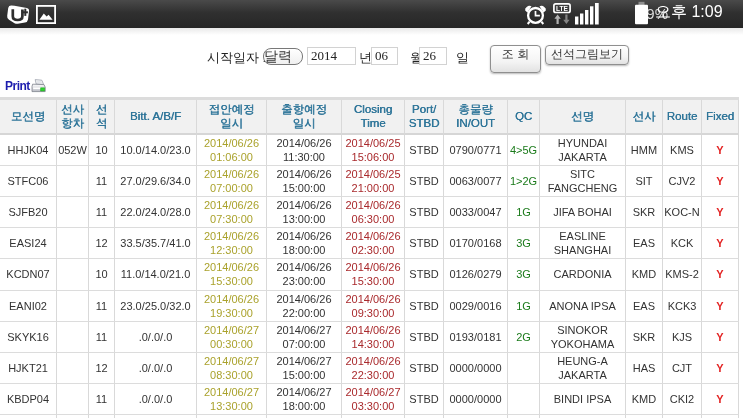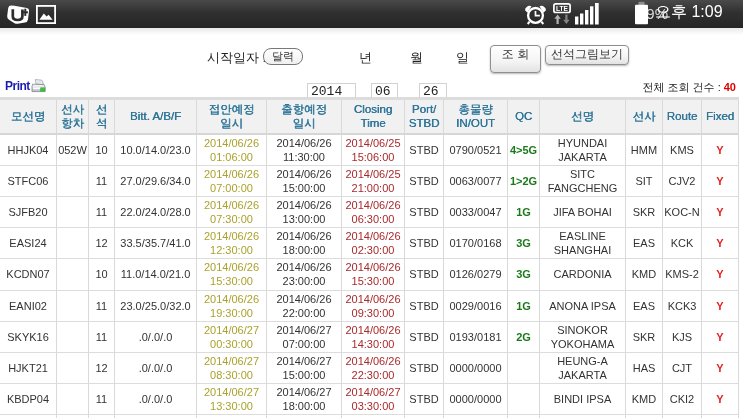--- a/index.html
+++ b/index.html
@@ -11,49 +11,49 @@
 #statusbar { position:absolute; left:0; top:0; width:743px; height:28px;
   background:linear-gradient(to bottom,#4a4a4a 0%,#303030 45%,#262626 100%); }
 #sbshadow { position:absolute; left:0; top:28px; width:743px; height:7px;
   background:linear-gradient(to bottom,#e9e9e9,#ffffff); }
 .sb-item { position:absolute; }
 
 
 #formarea { position:absolute; left:0; top:0; width:743px; height:418px; background:none; pointer-events:none; }
 .lbl { position:absolute; font-size:13px; color:#222; }
 .inp { position:absolute; border:1px solid #d2d2d2; background:#fff; font-size:13px;
-  color:#222; padding:0 3px; font-family:Liberation Mono, monospace;margin-top:36px; }
+  color:#222; padding:0 3px; font-family:Liberation Serif, serif; }
 .btn { position:absolute; border:1px solid #8f8f8f; border-radius:4px;
   background:linear-gradient(to bottom,#ffffff 0%,#f4f4f4 60%,#e2e2e2 100%);
   font-size:12px; color:#333; text-align:center;
   font-family:"Liberation Sans",sans-serif;
   box-shadow:0 1px 2px rgba(0,0,0,0.28); }
 #btncal { position:absolute; border:1.5px solid #787878; border-radius:8px;
   background:linear-gradient(to bottom,#ffffff 0%,#f0f0f0 100%);
-  font-size:11px; color:#333; text-align:center; }
+  font-size:14px; color:#333; }
 
 #printlink { position:absolute; left:5px; top:79px; font-size:12px; font-weight:bold;
   color:#1c1cae; letter-spacing:-0.5px;text-align:center; }
 #printlink svg { position:absolute; left:26px; top:0; }
 #count { position:absolute; right:7px; top:80px; font-size:11px; color:#222; }
 #count b { color:#e00000; }
 
 
 #tblwrap { position:absolute; left:0; top:97px; width:743px; height:321px; overflow:hidden; }
 table { border-spacing:0; table-layout:fixed; width:739px; border-top:3px solid #dcdcdc; }
 td, th { box-sizing:border-box; border-right:1px solid #d9d9d9; border-bottom:1px solid #dcdcdc;
   overflow:hidden; text-align:center; vertical-align:middle;
   font-size:11px; color:#333; line-height:14px; padding:0; white-space:nowrap; }
 th { background:#f1f1f1; color:#2e7599; font-weight:500; text-shadow:0.4px 0 0 currentColor; font-size:11.5px;
   border-bottom:2px solid #d6d6d6; height:34.5px; }
 tr.row td { height:31.1px; }
 
 .yel { color:#aaa22c; }
 .red { color:#a9292c; }
-.grn { color:#1a7a1a; font-weight:bold; }
+.grn { color:#1a7a1a; font-weight:normal; }
 .fy  { color:#e32222; font-weight:bold; }
 </style>
 </head>
 <body>
 <div id="page">
 
   <div id="statusbar">
   </div>
   <div id="sbshadow"></div>
   <div id="sbicons" style="position:absolute;left:0;top:0;width:743px;height:28px;">
@@ -124,21 +124,20 @@
               <stop offset="1" stop-color="#b9bcc4"></stop>
           </linearGradient>
         </defs>
         <path d="M4.2 0.6 L10.8 1.2 L12.6 5.4 L5.2 5 Z" fill="#f4f4f4" stroke="#9aa0ab" stroke-width="0.8"></path>
         <path d="M5.6 1.6 L10 2 L11 4.2 L6.2 4 Z" fill="#e4e6ea"></path>
         <path d="M1.6 5.2 L13 5.6 L14.2 8.2 L14.2 12.6 L1 12.6 L1 7.6 Z" fill="url(#pg)" stroke="#7d828c" stroke-width="0.8"></path>
         <rect x="2.2" y="8.6" width="8" height="1.4" fill="#ffffff"></rect>
         <path d="M9.6 8.8 h4 v3.2 h-4 z" fill="#2fd42f" stroke="#1da01d" stroke-width="0.5"></path>
       </svg>
     </div>
-    <div id="count">전체 조회 건수 : <b>40</b></div>
   </div>
 
   <div id="tblwrap">
   <table>
     <colgroup>
       <col style="width:57px">
           <col style="width:32px">
           <col style="width:26px">
       <col style="width:82px">
           <col style="width:70px">
@@ -171,21 +170,21 @@
     </tr>
     <tr class="row">
       <td>HHJK04</td>
             <td>052W</td>
             <td>10</td>
             <td>10.0/14.0/23.0</td>
       <td class="yel">2014/06/26<br>01:06:00</td>
             <td>2014/06/26<br>11:30:00</td>
       <td class="red">2014/06/25<br>15:06:00</td>
             <td>STBD</td>
-            <td>0790/0521</td>
+            <td>0790/0771</td>
       <td class="grn">4&gt;5G</td>
             <td>HYUNDAI<br>JAKARTA</td>
             <td>HMM</td>
             <td>KMS</td>
             <td class="fy">Y</td>
     </tr>
     <tr class="row">
       <td>STFC06</td>
             <td></td>
             <td>11</td>

